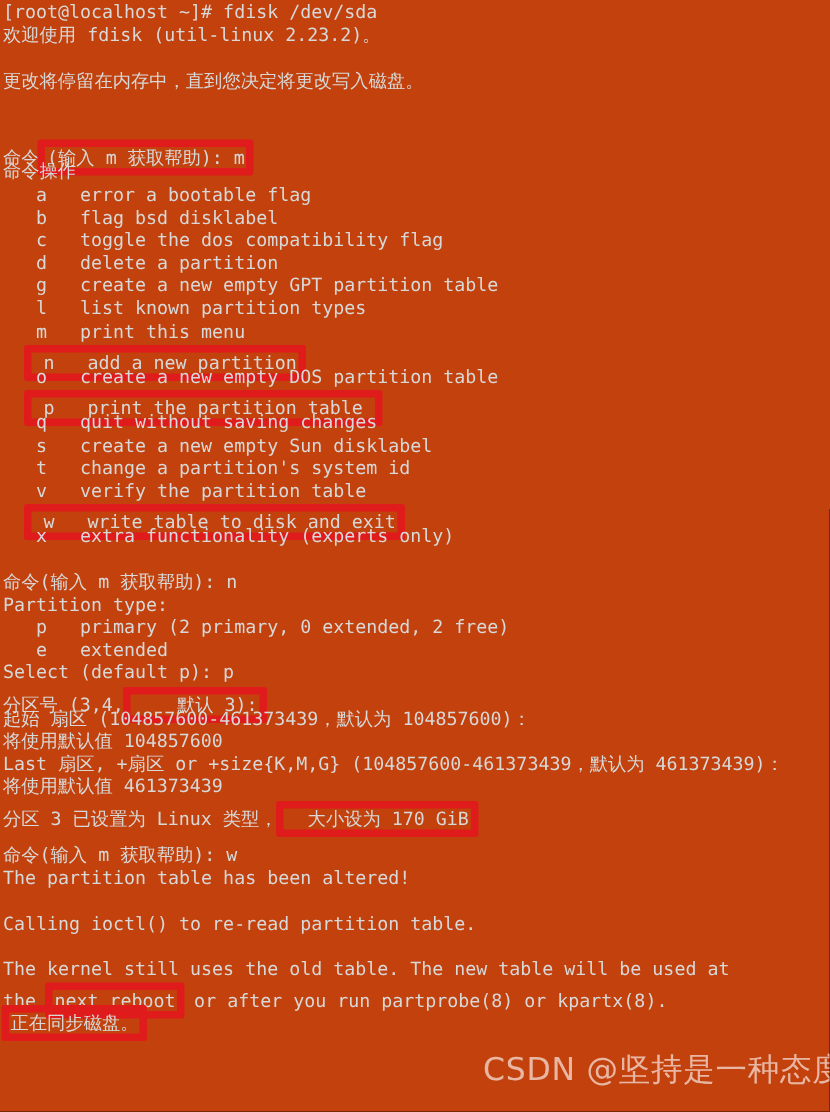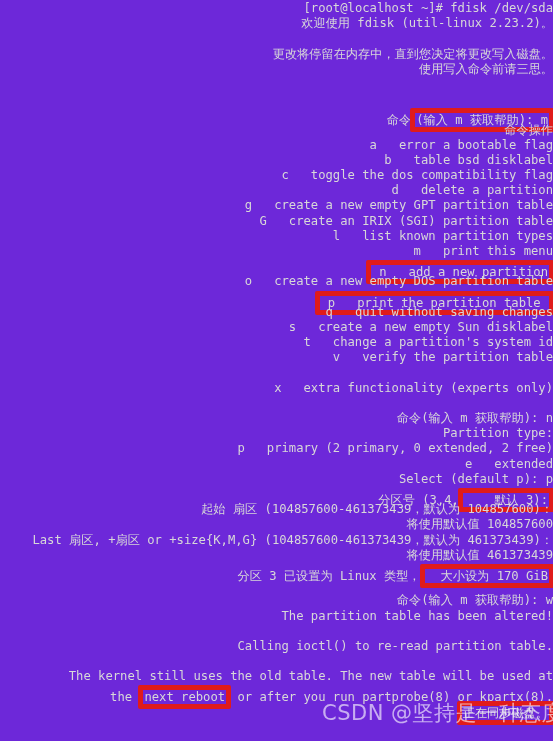--- a/index.html
+++ b/index.html
@@ -57,47 +57,45 @@
     color: rgba(255,255,255,0.62);
     letter-spacing: 0.5px;
     white-space: nowrap;
     pointer-events: none;
     font-weight: 400;
   }
 </style>
 </head>
 <body>
 
-<div id="terminal" style="background: #6d28d9; color: rgb(216, 216, 216); text-align: right;">
+<div id="terminal" style="background: #c2410c; color: rgb(216, 216, 216);">
   <div class="screen" id="screen">
       <div class="line"><span>[root@localhost ~]# fdisk /dev/sda</span></div>
       <div class="line"><span>欢迎使用 fdisk (util-linux 2.23.2)。</span></div>
       <div class="line blank"><span></span></div>
       <div class="line"><span>更改将停留在内存中，直到您决定将更改写入磁盘。</span></div>
-      <div class="line"><span>使用写入命令前请三思。</span></div>
       <div class="line blank"><span></span></div>
       <div class="line blank"><span></span></div>
       <div class="line"><span>命令</span><span class="hl" style="border-color: rgb(224, 27, 27);">(输入 m 获取帮助): m</span></div>
       <div class="line"><span>命令操作</span></div>
       <div class="line"><span>   a   error a bootable flag</span></div>
-      <div class="line"><span>   b   table bsd disklabel</span></div>
+      <div class="line"><span>   b   flag bsd disklabel</span></div>
       <div class="line"><span>   c   toggle the dos compatibility flag</span></div>
       <div class="line"><span>   d   delete a partition</span></div>
       <div class="line"><span>   g   create a new empty GPT partition table</span></div>
-      <div class="line"><span>   G   create an IRIX (SGI) partition table</span></div>
       <div class="line"><span>   l   list known partition types</span></div>
       <div class="line"><span>   m   print this menu</span></div>
       <div class="line"><span>  </span><span class="hl" style="border-color: rgb(224, 27, 27);"> n   add a new partition</span></div>
       <div class="line"><span>   o   create a new empty DOS partition table</span></div>
       <div class="line"><span>  </span><span class="hl" style="border-color: rgb(224, 27, 27);"> p   print the partition table </span></div>
       <div class="line"><span>   q   quit without saving changes</span></div>
       <div class="line"><span>   s   create a new empty Sun disklabel</span></div>
       <div class="line"><span>   t   change a partition's system id</span></div>
       <div class="line"><span>   v   verify the partition table</span></div>
-      <div class="line"><span>  </span></div>
+      <div class="line"><span>  </span><span class="hl" style="border-color: rgb(224, 27, 27);"> w   write table to disk and exit</span></div>
       <div class="line"><span>   x   extra functionality (experts only)</span></div>
       <div class="line blank"><span></span></div>
       <div class="line"><span>命令(输入 m 获取帮助): n</span></div>
       <div class="line"><span>Partition type:</span></div>
       <div class="line"><span>   p   primary (2 primary, 0 extended, 2 free)</span></div>
       <div class="line"><span>   e   extended</span></div>
       <div class="line"><span>Select (default p): p</span></div>
       <div class="line"><span>分区号 (3,4,</span><span class="hl" style="border-color: rgb(224, 27, 27); padding-left: 24px;"> 默认 3):</span></div>
       <div class="line"><span>起始 扇区 (104857600-461373439，默认为 104857600)：</span></div>
       <div class="line"><span>将使用默认值 104857600</span></div>

